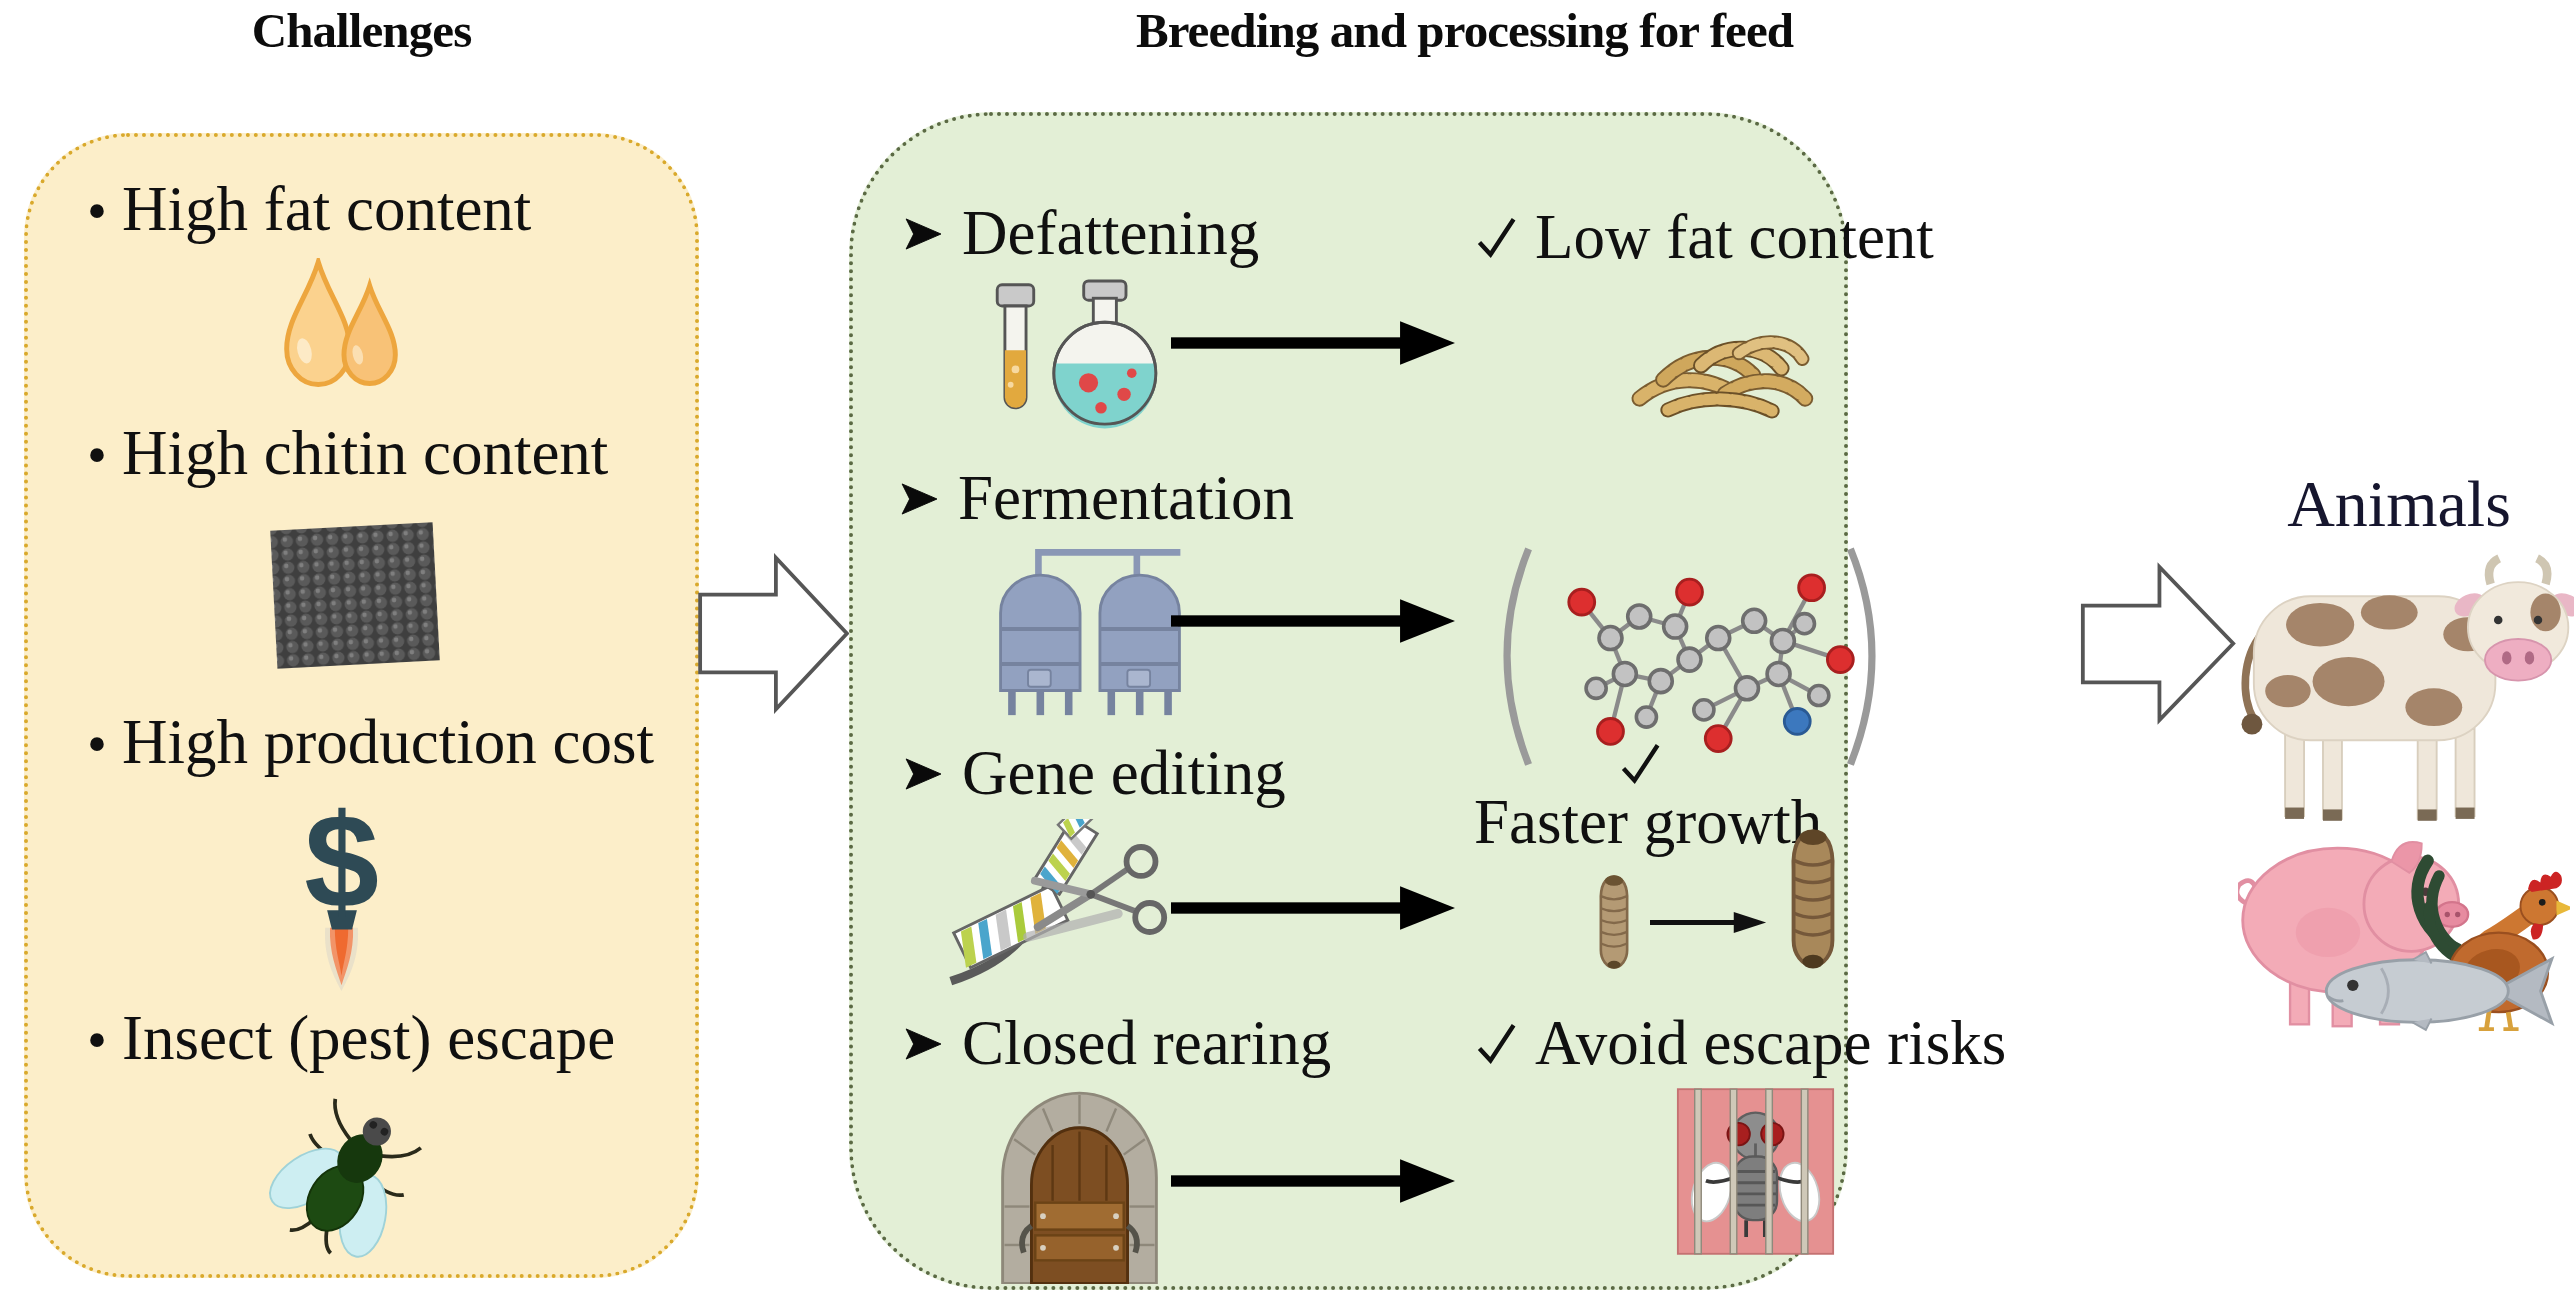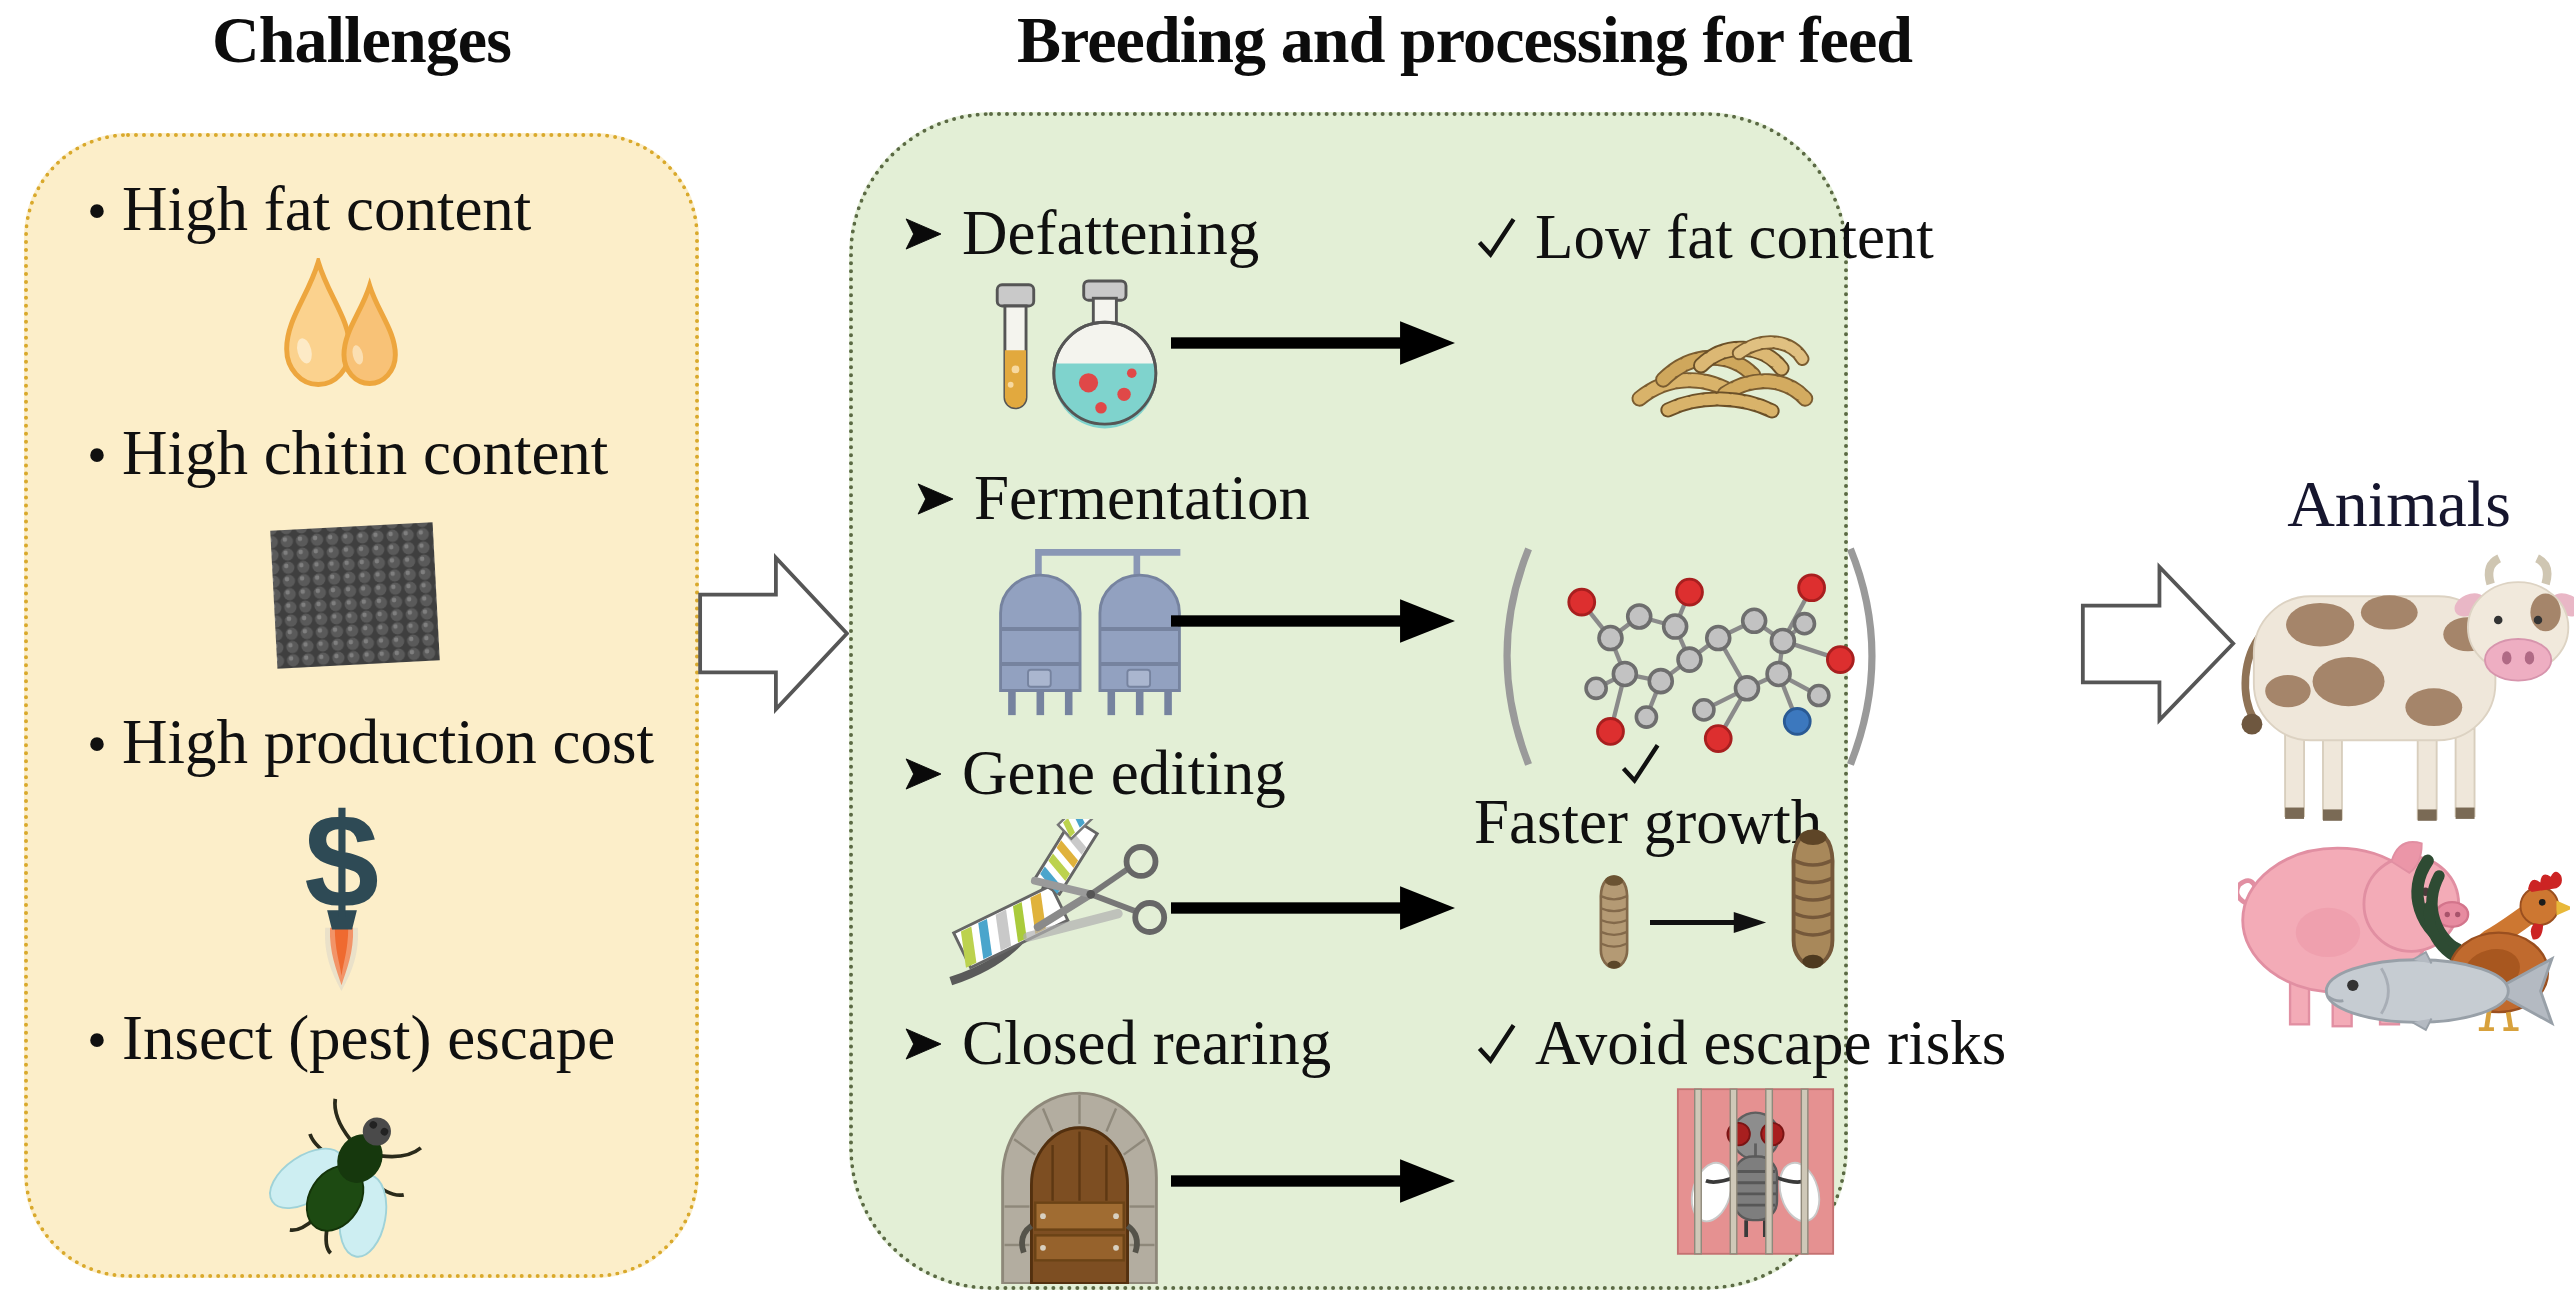--- a/index.html
+++ b/index.html
@@ -2,21 +2,21 @@
 <html style="font-size:15px"><head>
 <meta charset="utf-8">
 <style>
   html,body{margin:0;padding:0;background:#ffffff;}
   .canvas{
     position:relative;width:2576px;height:1310px;background:#ffffff;overflow:hidden;
     font-family:"Liberation Serif", serif;color:#101010;
   }
   .abs{position:absolute;}
   .title{
-    font-weight:bold;font-size:66px;text-align:center;white-space:nowrap;
+    font-weight:bold;font-size:49px;text-align:center;white-space:nowrap;
     letter-spacing:-0.9px;color:#0c0c0c;
   }
   .panel{box-sizing:border-box;position:absolute;}
   .challenges-panel{
     left:24px;top:133px;width:675px;height:1145px;
     background:#fceec9;border:4.7px dotted #d9a92c;border-radius:104px;
   }
   .process-panel{
     left:849px;top:112px;width:999px;height:1178px;
     background:#e3efd6;border:4.7px dotted #5b6a44;border-radius:142px;
@@ -148,21 +148,21 @@
         <path d="M95 85 C120 60 160 62 180 88" stroke="#dcb874" stroke-width="13" stroke-dasharray="10 5"></path>
         <path d="M120 115 C150 95 185 98 205 120" stroke="#7a5c30" stroke-width="17"></path>
         <path d="M120 115 C150 95 185 98 205 120" stroke="#d3ab60" stroke-width="13" stroke-dasharray="10 5"></path>
         <path d="M60 132 C95 115 140 118 170 133" stroke="#6b5028" stroke-width="16"></path>
         <path d="M60 132 C95 115 140 118 170 133" stroke="#d9b36a" stroke-width="12" stroke-dasharray="9 5"></path>
         <path d="M135 72 C160 54 190 58 202 78" stroke="#7a5c30" stroke-width="15"></path>
         <path d="M135 72 C160 54 190 58 202 78" stroke="#e0c081" stroke-width="11" stroke-dasharray="9 5"></path>
       </g>
     </svg>
 
-    <div class="abs step-label" style="left:64px;top:346px;">
+    <div class="abs step-label" style="left:48px;top:346px;">
       <svg class="bullet-tri" width="38" height="32" viewBox="0 0 40 34">
         <polygon points="1,1 38,17 1,33 9,17" fill="#0a0a0a" stroke="#0a0a0a" stroke-width="1"></polygon>
       </svg>
       <span>Fermentation</span>
     </div>
     <svg class="abs" style="left:140px;top:422px;" width="194" height="182" viewBox="0 0 205 190">
       <path d="M48 44 V14 H198" stroke="#8a97b5" stroke-width="7" fill="none"></path>
       <path d="M152 44 V14" stroke="#8a97b5" stroke-width="7" fill="none"></path>
       <g>
         <path d="M8 160 V78 a42 40 0 0 1 84 0 V160 Z" fill="#92a1c0" stroke="#76839f" stroke-width="3"></path>

